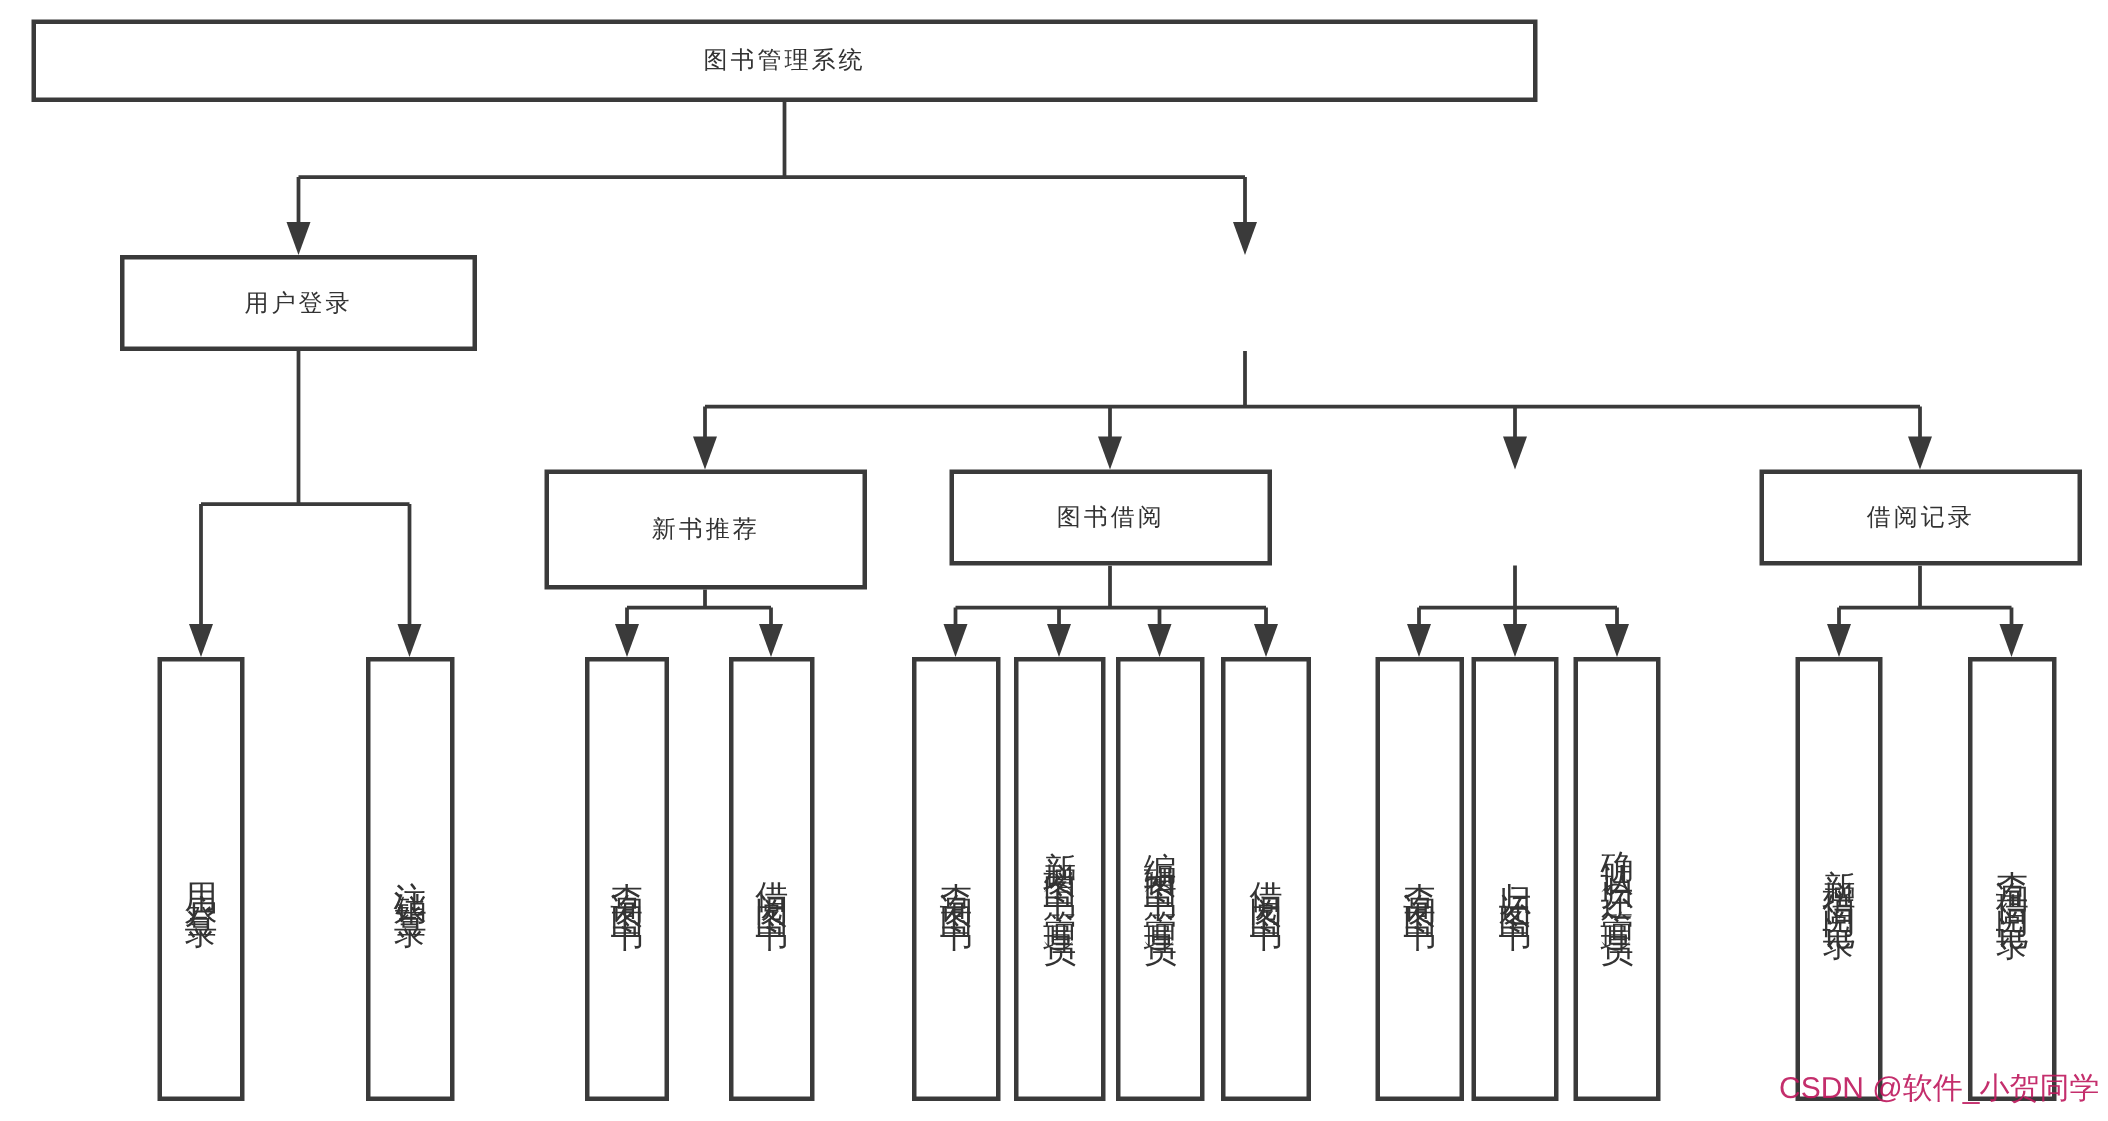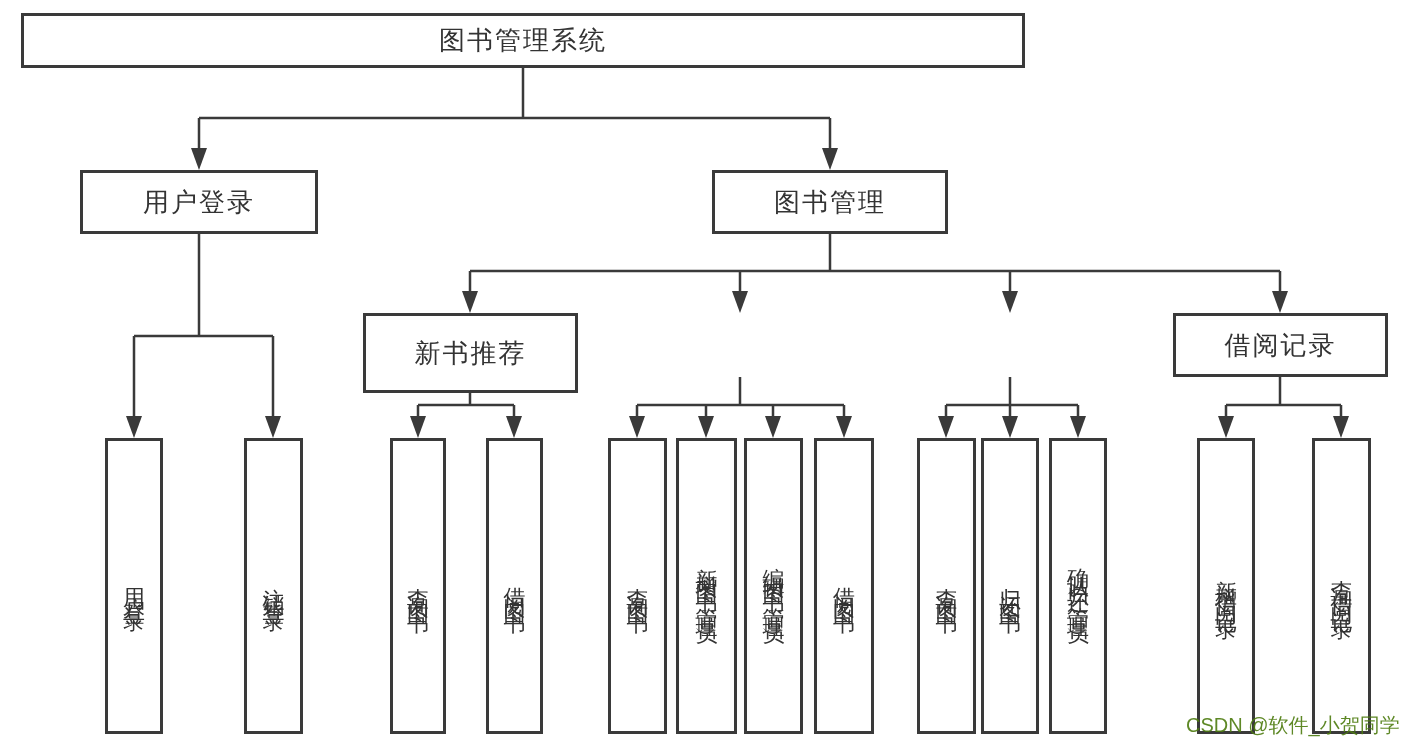--- a/index.html
+++ b/index.html
@@ -25,40 +25,40 @@
   .box {
     position: absolute;
     box-sizing: border-box;
     background: #ffffff;
     border: 3px solid #3a3a3a;
     display: flex;
     align-items: center;
     justify-content: center;
   }
   .hlabel {
-    font-size: 26px;
+    font-size: 16px;
     letter-spacing: 2px;
     color: #333333;
     white-space: nowrap;
   }
   .vtext {
     writing-mode: vertical-rl;
     text-orientation: mixed;
     font-size: 22px;
     letter-spacing: 8px;
     color: #333333;
     line-height: 1;
     white-space: nowrap;
   }
   .watermark {
     position: absolute;
     left: 1186px;
     top: 712px;
     font-size: 20px;
-    color: #4d7c0f;
+    color: #be185d;
     opacity: 0.9;
     white-space: nowrap;
     z-index: 5;
   }
 </style>
 </head>
 <body>
 
 <div class="stage">
 
@@ -95,26 +95,26 @@
     </g>
   </svg>
 
   <div class="box" style="left:21px; top:13px; width:1004px; height:55px">
     <span class="hlabel">图书管理系统</span>
   </div>
 
   <div class="box" style="left:80px; top:170px; width:238px; height:64px">
     <span class="hlabel">用户登录</span>
   </div>
-  <div class="box" style="left:712px; top:170px; width:236px; height:64px">
-    <span class="hlabel">图书管理</span>
-  </div>
 
   <div class="box" style="left:363px; top:313px; width:215px; height:80px">
     <span class="hlabel">新书推荐</span>
+  </div>
+  <div class="box" style="left:633px; top:313px; width:215px; height:64px">
+    <span class="hlabel">图书借阅</span>
   </div>
   <div class="box" style="left:1173px; top:313px; width:215px; height:64px">
     <span class="hlabel">借阅记录</span>
   </div>
 
   <div class="box" style="left:105px; top:438px; width:58px; height:296px">
     <span class="vtext">用户登录</span>
   </div>
   <div class="box" style="left:244px; top:438px; width:59px; height:296px">
     <span class="vtext">注销登录</span>

